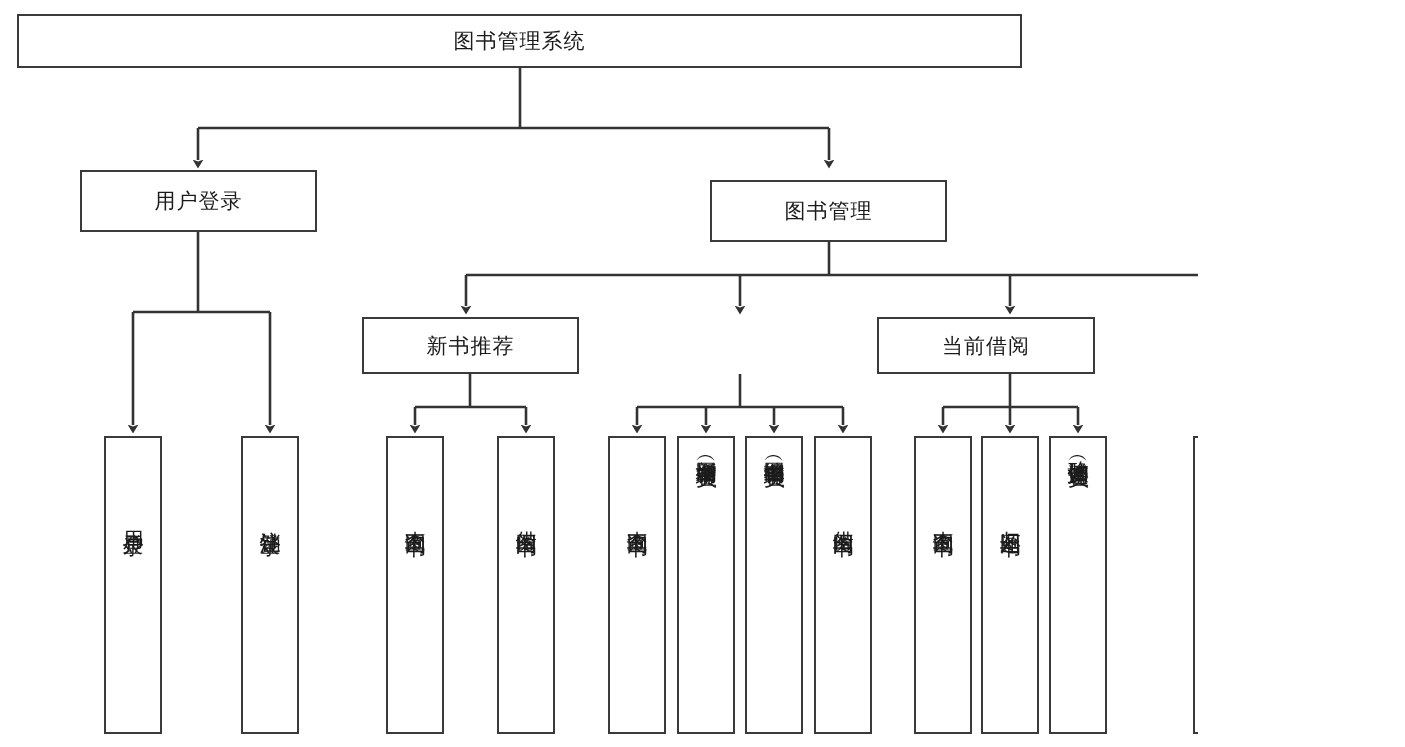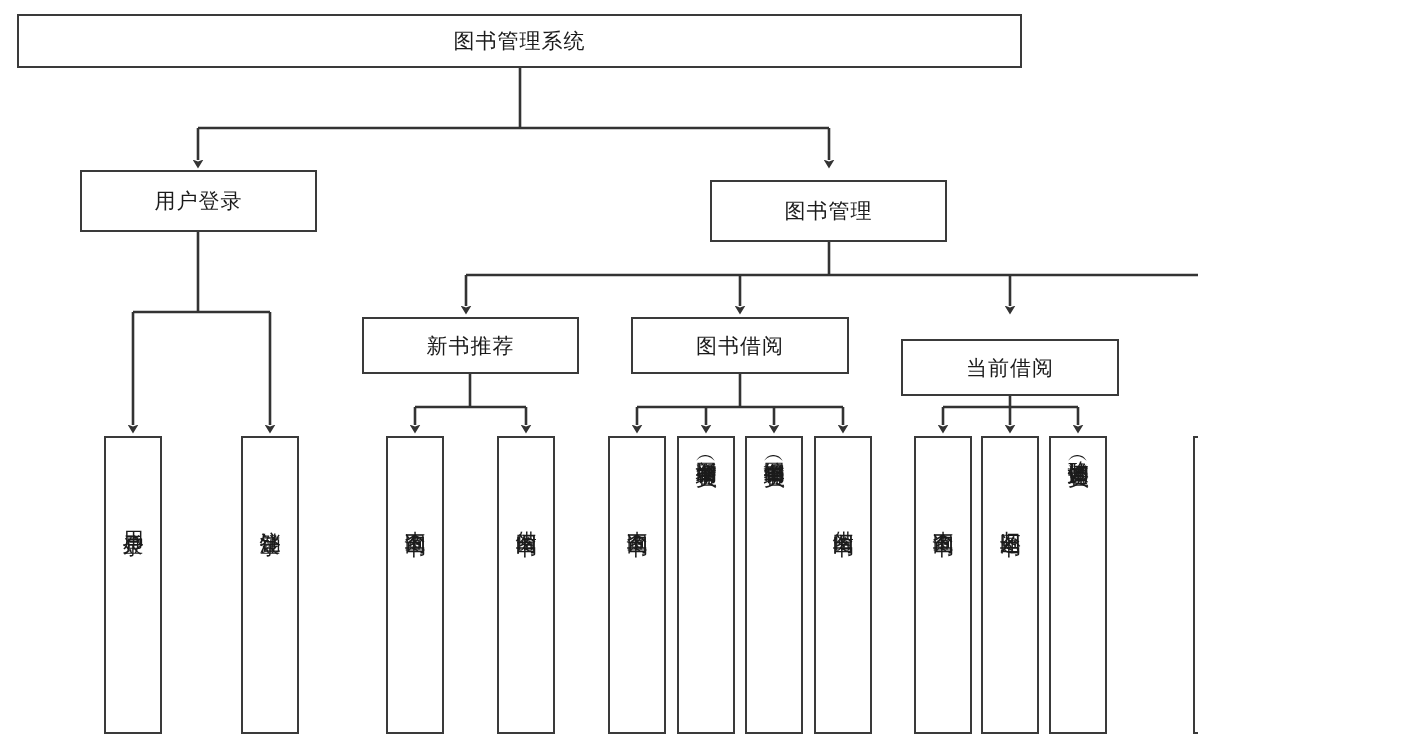--- a/index.html
+++ b/index.html
@@ -131,24 +131,21 @@
   <div class="node horiz" style="left:80px; top:170px; width:237px; height:62px;">
     <span>用户登录</span>
   </div>
   <div class="node horiz" style="left:710px; top:170px; width:237px; height:62px;margin-top:10px;">
     <span>图书管理</span>
   </div>
 
   <div class="node horiz" style="left:362px; top:317px; width:217px; height:57px;">
     <span>新书推荐</span>
   </div>
-  <div class="node horiz" style="left:631px; top:317px; width:218px; height:57px;">
-    <span>图书借阅</span>
-  </div>
-  <div class="node horiz" style="left:901px; top:317px; width:218px; height:57px;margin-top:22px;">
+  <div class="node horiz" style="left:877px; top:317px; width:218px; height:57px;">
     <span>当前借阅</span>
   </div>
 
   <div class="node vert" style="left:104px; top:436px; width:58px; height:298px; padding-top:76px;">
     <span class="vlabel">用户登录</span>
   </div>
   <div class="node vert" style="left:241px; top:436px; width:58px; height:298px; padding-top:76px;">
     <span class="vlabel">注销登录</span>
   </div>
 

